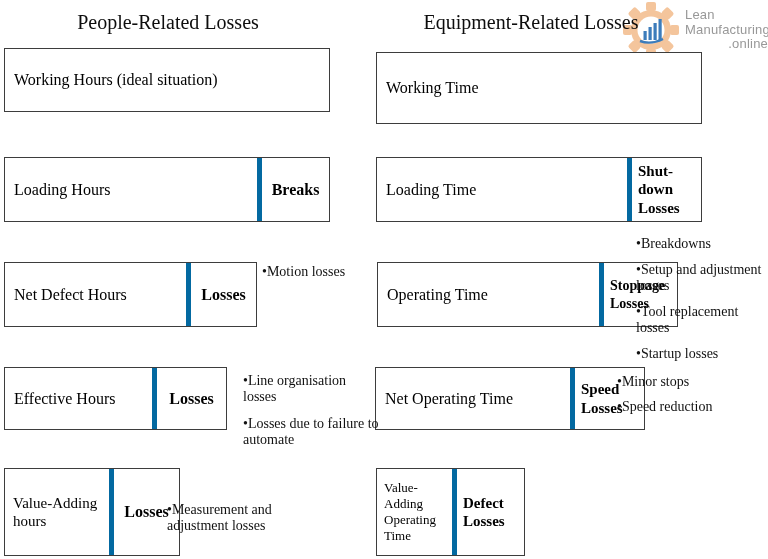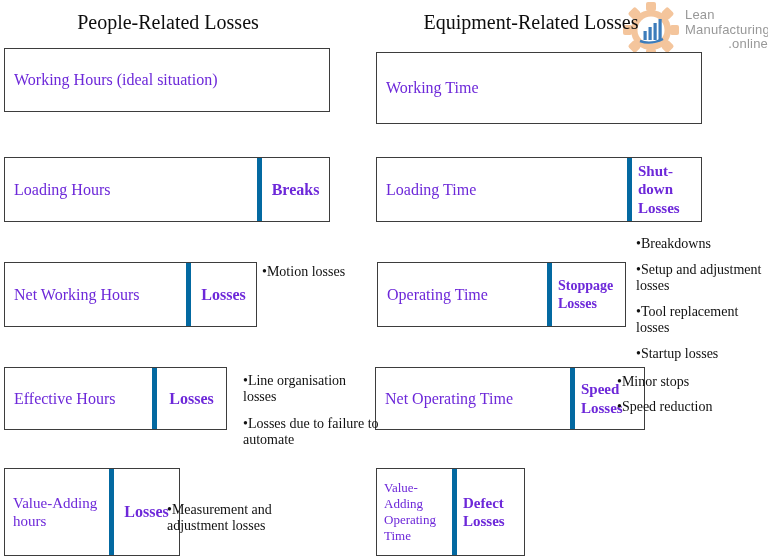--- a/index.html
+++ b/index.html
@@ -31,21 +31,21 @@
   }
   .logo-text .lt3 { text-align: right; font-size: 13px; }
 
   
   .box {
     position: absolute; z-index: 2; display: flex;
     border: 1px solid #3d3d3d; background: #ffffff;
   }
   .cell {
     display: flex; flex-direction: column; justify-content: center;
-    font-size: 16px; line-height: 1.22; color: #6d28d9;
+    font-size: 16px; line-height: 1.22; color: #000000;
   }
   .cell.main { flex: 1 1 auto; padding-left: 9px; padding-right: 3px; }
   .cell.loss { flex: 0 0 auto; border-left: 5px solid #0369a1; font-weight: bold; }
   .loss.center { align-items: center; justify-content: center; padding: 0 2px; }
   .loss.left { padding-left: 6px; padding-right: 2px; }
   .fs13 { font-size: 13px; }
   .fs14 { font-size: 14px; }
   .fs15 { font-size: 15px; }
   .fs17 { font-size: 15px; }
 
@@ -99,21 +99,21 @@
   <div class="box" style="left:4px; top:48px; width:326px; height:64px;">
     <div class="cell main">Working Hours (ideal situation)</div>
   </div>
 
   <div class="box" style="left:4px; top:157px; width:326px; height:65px;">
     <div class="cell main">Loading Hours</div>
     <div class="cell loss center" style="width:72px;">Breaks</div>
   </div>
 
   <div class="box" style="left:4px; top:262px; width:253px; height:65px;">
-    <div class="cell main">Net Working Hours</div>
+    <div class="cell main">Net Defect Hours</div>
     <div class="cell loss center" style="width:70px;">Losses</div>
   </div>
 
   <div class="box" style="left:4px; top:367px; width:223px; height:63px;">
     <div class="cell main">Effective Hours</div>
     <div class="cell loss center" style="width:74px;">Losses</div>
   </div>
 
   <div class="box" style="left:4px; top:468px; width:176px; height:88px;">
     <div class="cell main fs15" style="padding-left:8px;">Value-Adding hours</div>
@@ -122,21 +122,21 @@
 
   <div class="box" style="left:376px; top:44px; width:326px; height:72px;margin-top:8px;">
     <div class="cell main">Working Time</div>
   </div>
 
   <div class="box" style="left:376px; top:157px; width:326px; height:65px;">
     <div class="cell main">Loading Time</div>
     <div class="cell loss left fs15" style="width:74px;">Shut-down Losses</div>
   </div>
 
-  <div class="box" style="left:377px; top:262px; width:249px; height:65px;">
+  <div class="box" style="left:377px; top:262px; width:301px; height:65px;">
     <div class="cell main">Operating Time</div>
     <div class="cell loss left fs14" style="width:78px;">Stoppage Losses</div>
   </div>
 
   <div class="box" style="left:375px; top:367px; width:270px; height:63px;">
     <div class="cell main">Net Operating Time</div>
     <div class="cell loss left fs15" style="width:74px;">Speed Losses</div>
   </div>
 
   <div class="box" style="left:376px; top:468px; width:149px; height:88px;">

